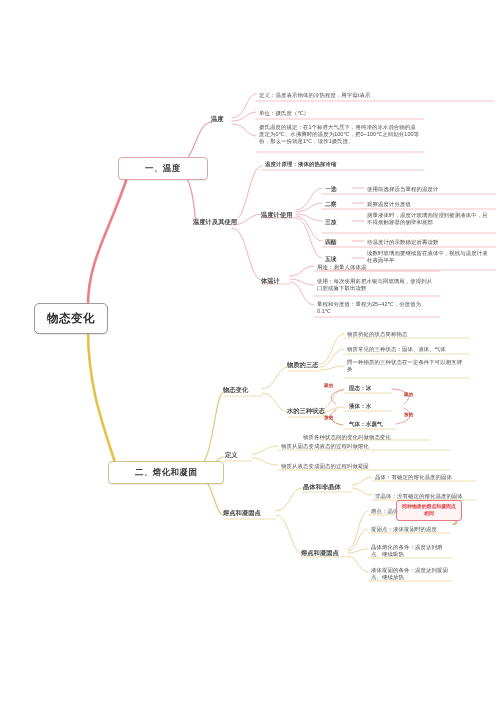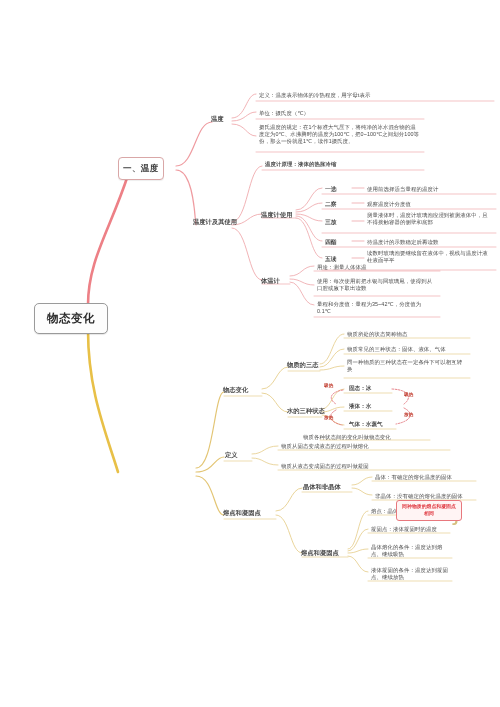--- a/index.html
+++ b/index.html
@@ -34,21 +34,21 @@
     padding: 7px 12px;
     letter-spacing: .5px;
     box-shadow: 0 1px 1px rgba(0,0,0,.10);
   }
 
   
   .l1 {
     border-radius: 4px;
     font-size: 8.5px;
     font-weight: bold;
-    padding: 5px 4px;
+    padding: 5px 26px;
     letter-spacing: .4px;
     background: #ffffff;
     box-shadow: 0 1px 1px rgba(0,0,0,.07);
   }
   .l1.red { border: 1px solid #d9a7a7; color: #3a3a3a; }
   .l1.yellow { border: 1px solid #d9c08a; color: #3a3a3a; }
 
   
   .l2 {
     font-size: 6.3px;
@@ -253,20 +253,21 @@
 
   <div class="node step" style="left:322px; top:255px;">五读</div>
   <div class="node leaf" style="left:364px; top:249px; width:132px;">读数时玻璃泡要继续留在液体中，视线与温度计液柱液面平平</div>
 
   <div class="node l2" style="left:258px; top:276px;">体温计</div>
 
   <div class="node leaf" style="left:314px; top:263px; width:124px;">用途：测量人体体温</div>
   <div class="node leaf" style="left:314px; top:277px; width:124px;">使用：每次使用前把水银与回玻璃甩，使得到从口腔或腋下取出读数</div>
   <div class="node leaf" style="left:314px; top:300px; width:124px;">量程和分度值：量程为35~42℃，分度值为0.1℃</div>
 
+  <div class="node l1 yellow" style="left:108px; top:461px;">二、熔化和凝固</div>
 
   <div class="node l2" style="left:220px; top:385px;">物态变化</div>
 
   <div class="node l2" style="left:284px; top:360px;">物质的三态</div>
 
   <div class="node leaf" style="left:344px; top:330px; width:126px;">物质所处的状态简称物态</div>
   <div class="node leaf" style="left:344px; top:345px; width:126px;">物质常见的三种状态：固体、液体、气体</div>
   <div class="node leaf" style="left:344px; top:358px; width:126px;">同一种物质的三种状态在一定条件下可以相互转换</div>
 
   <div class="node l2" style="left:284px; top:406px;">水的三种状态</div>

